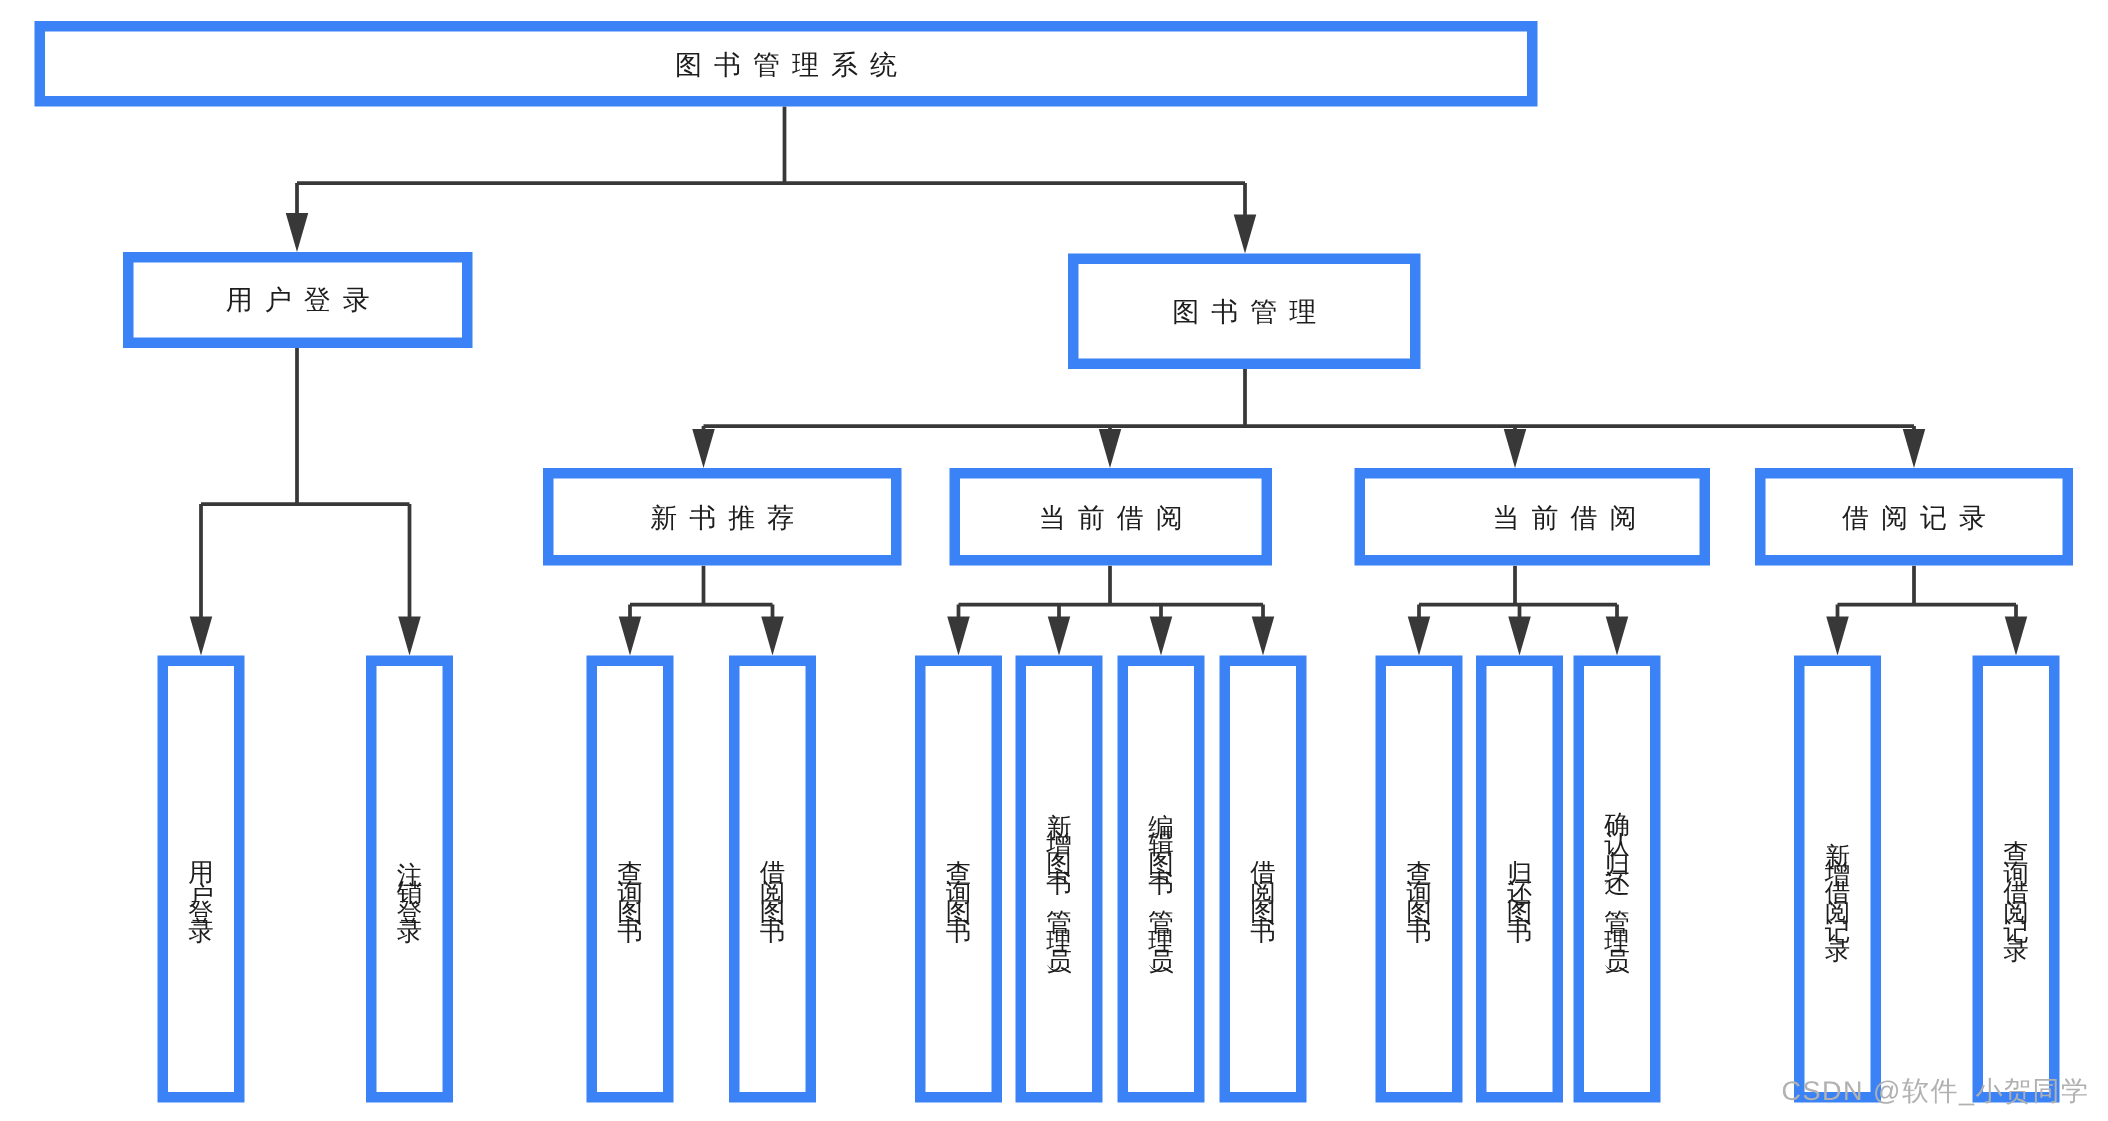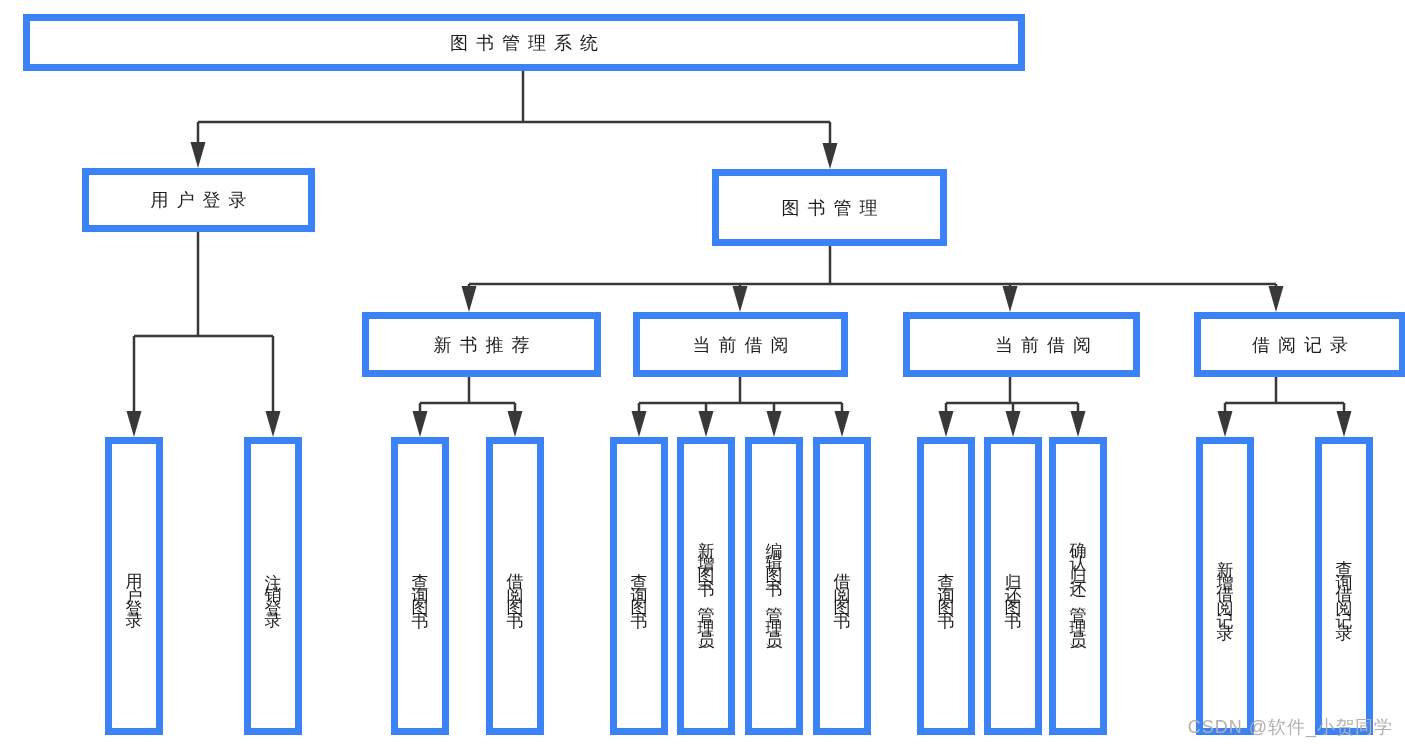--- a/index.html
+++ b/index.html
@@ -108,21 +108,21 @@
 
   <div class="node hbox" style="left:362px; top:312px; width:239px; height:65px;">
     <span>新书推荐</span>
   </div>
   <div class="node hbox" style="left:633px; top:312px; width:215px; height:65px;">
     <span>当前借阅</span>
   </div>
   <div class="node hbox" style="left:903px; top:312px; width:237px; height:65px;padding-left:43px;">
     <span>当前借阅</span>
   </div>
-  <div class="node hbox" style="left:1170px; top:312px; width:212px; height:65px;margin-left:24px;">
+  <div class="node hbox" style="left:1170px; top:312px; width:212px; height:65px;">
     <span>借阅记录</span>
   </div>
 
   <div class="node vbox" style="left:105px;">
     <span>用户登录</span>
   </div>
   <div class="node vbox" style="left:244px;">
     <span>注销登录</span>
   </div>
 

